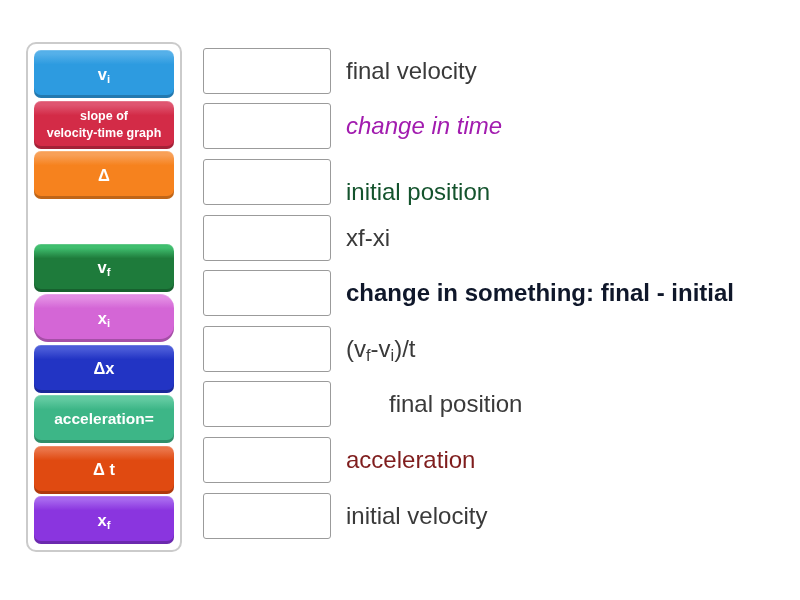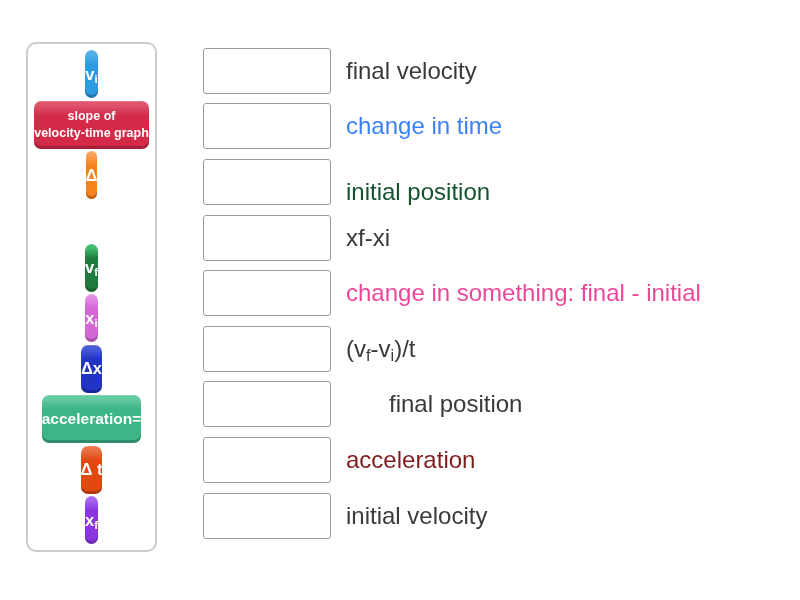--- a/index.html
+++ b/index.html
@@ -11,31 +11,30 @@
     height: 600px;
     background: #ffffff;
     font-family: "Liberation Sans", "DejaVu Sans", sans-serif;
     position: relative;
     overflow: hidden;
   }
   .term-panel {
     position: absolute;
     left: 26px;
     top: 42px;
-    width: 131px;
+    width: 156px;
     height: 510px;
     box-sizing: border-box;
     border: 2px solid #cbcbcb;
     border-radius: 10px;
     background: #ffffff;
     padding: 6px;
     display: flex;
     flex-direction: column;
     justify-content: space-between;
-    align-items: center;
   }
   .term-tile {
     height: 48px;
     border-radius: 7px;
     display: flex;
     align-items: center;
     justify-content: center;
     color: #ffffff;
     font-weight: 700;
     font-size: 16.5px;
@@ -114,33 +113,33 @@
     <span class="term-tile-label">x<sub>f</sub></span>
   </div>
     </div>
   <div class="answer-rows">
       <div class="answer-row">
     <div class="drop-box" style="border-color: rgb(155, 155, 155); background: rgb(255, 255, 255);"></div>
     <span class="definition" style="color: rgb(58, 58, 58);">final velocity</span>
   </div>
       <div class="answer-row">
     <div class="drop-box" style="border-color: rgb(155, 155, 155); background: rgb(255, 255, 255);"></div>
-    <span class="definition" style="color: #3b82f6;">change in time</span>
+    <span class="definition" style="color: #a21caf; font-style: italic;">change in time</span>
   </div>
       <div class="answer-row">
     <div class="drop-box" style="border-color: rgb(155, 155, 155); background: rgb(255, 255, 255);"></div>
     <span class="definition" style="color: #14532d; margin-top: 20px;">initial position</span>
   </div>
       <div class="answer-row">
     <div class="drop-box" style="border-color: rgb(155, 155, 155); background: rgb(255, 255, 255);"></div>
     <span class="definition" style="color: rgb(58, 58, 58);">xf-xi</span>
   </div>
       <div class="answer-row">
     <div class="drop-box" style="border-color: rgb(155, 155, 155); background: rgb(255, 255, 255);"></div>
-    <span class="definition" style="color: #ec4899;">change in something: final - initial</span>
+    <span class="definition" style="color: #0f172a; font-weight: bold;">change in something: final - initial</span>
   </div>
       <div class="answer-row">
     <div class="drop-box" style="border-color: rgb(155, 155, 155); background: rgb(255, 255, 255);"></div>
     <span class="definition" style="color: rgb(58, 58, 58);">(v<sub>f</sub>-v<sub>i</sub>)/t</span>
   </div>
       <div class="answer-row">
     <div class="drop-box" style="border-color: rgb(155, 155, 155); background: rgb(255, 255, 255);"></div>
     <span class="definition" style="color: rgb(58, 58, 58); margin-left: 43px;">final position</span>
   </div>
       <div class="answer-row">

